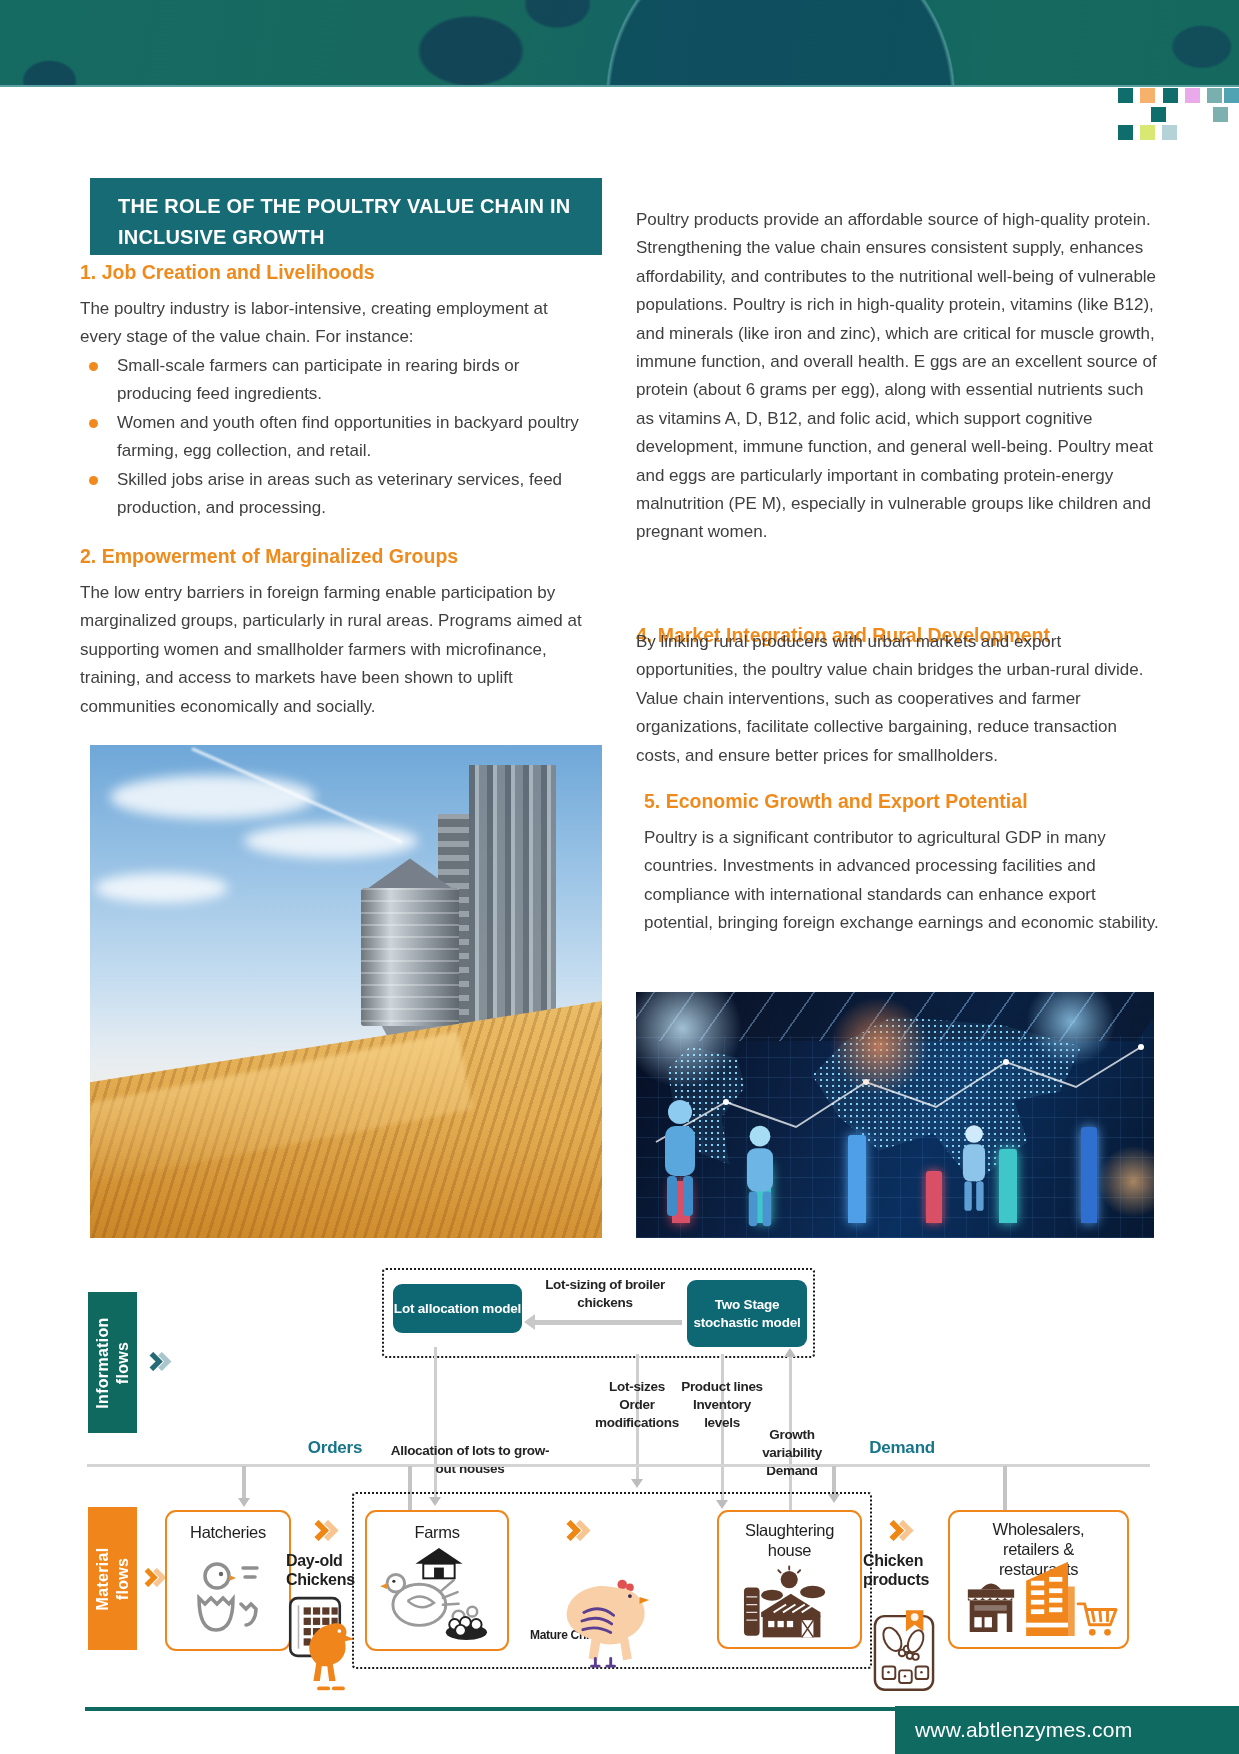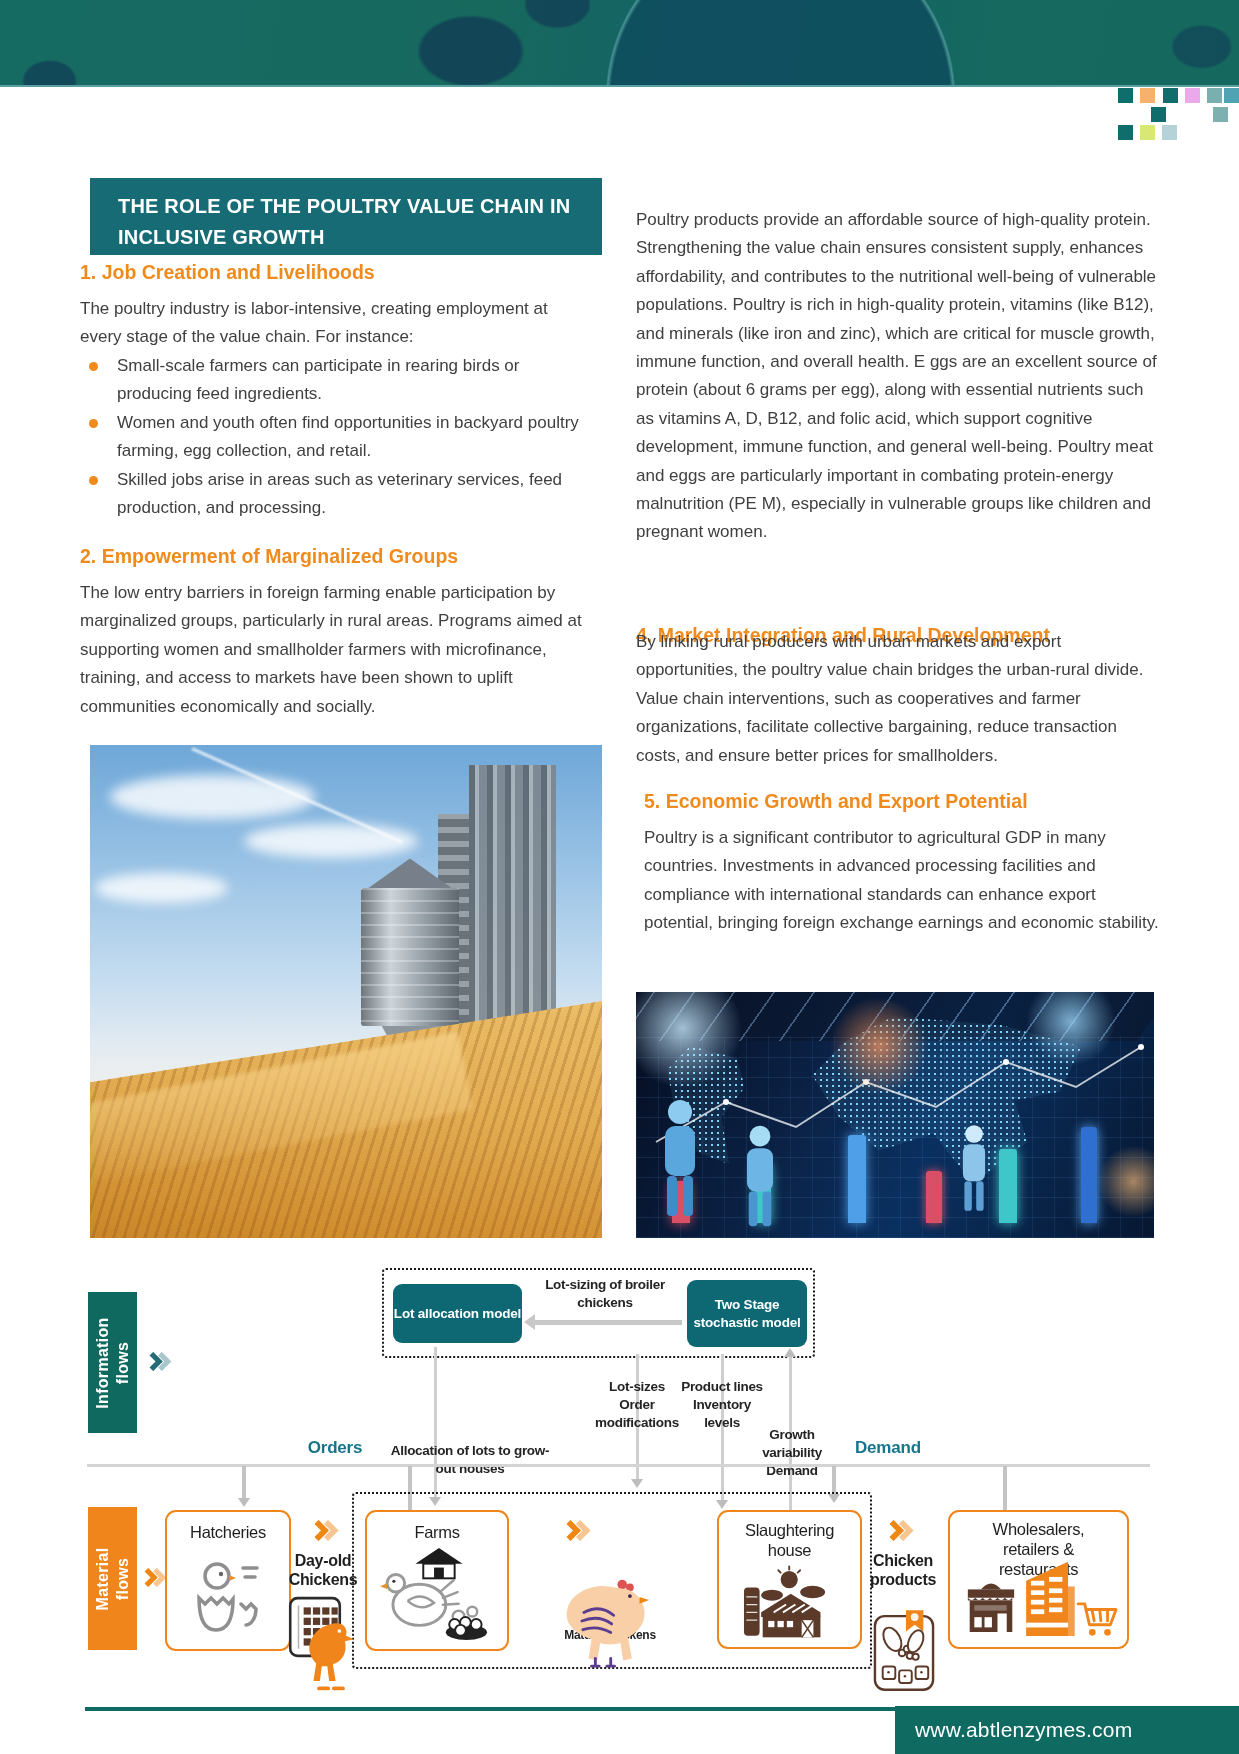--- a/index.html
+++ b/index.html
@@ -79,21 +79,21 @@
   .arr-up{width:0;height:0;border-left:6px solid transparent;border-right:6px solid transparent;border-bottom:9px solid #bdbdbd;}
   .arr-left{width:0;height:0;border-top:8px solid transparent;border-bottom:8px solid transparent;border-right:11px solid #c8c8c8;}
   .vtab{color:#fff;}
   .vtab .rot{position:absolute;left:50%;top:50%;width:100px;transform:translate(-50%,-50%) rotate(-90deg);
     text-align:center;font-weight:bold;font-size:16px;line-height:1.22;letter-spacing:.3px;}
   .tab-info{background:#10695f;}
   .tab-mat{background:#f0861b;}
   .chain-box{background:#fff;border:2.5px solid #f0861b;border-radius:11px;}
   .chain-title{position:absolute;left:0;right:0;text-align:center;color:#1f1f1f;
     font-weight:normal;font-size:16.5px;line-height:1.2;letter-spacing:-.3px;}
-  .mid-label{color:#1f1f1f;font-weight:bold;font-size:16px;line-height:1.2;text-align:center;letter-spacing:-.3px;}
+  .mid-label{color:#1f1f1f;font-weight:bold;font-size:16px;line-height:1.2;text-align:left;letter-spacing:-.3px;}
 
   .footer-rule{left:85px;top:1707px;width:1020px;height:4px;background:#0f6a62;}
   .footer-box{left:895px;top:1706px;width:344px;height:48px;background:#0f6a62;}
   .footer-url{padding:12px 0 0 20px;color:#fff;font-size:21px;letter-spacing:.2px;}
 </style>
 </head>
 <body>
 
 <div class="page">
 
@@ -194,21 +194,21 @@
 
   <div class="abs vtab tab-info" style="left:88px;top:1292px;width:49px;height:141px">
     <div class="rot">Information flows</div>
   </div>
   <svg class="abs" style="left:148px;top:1352px" width="24" height="19" viewBox="0 0 26 22">
     <path d="M3,2 L12,11 3,20" stroke="#256b76" stroke-width="6" fill="none"></path>
     <path d="M13,2 L22,11 13,20" stroke="#a9c6cc" stroke-width="6" fill="none"></path>
   </svg>
 
   <div class="abs dotted-box" style="left:382px;top:1268px;width:429px;height:86px"></div>
-  <div class="abs model-box" style="left:393px;top:1284px;width:129px;height:59px">
+  <div class="abs model-box" style="left:393px;top:1284px;width:129px;height:49px">
     <span>Lot allocation model</span>
   </div>
   <div class="abs model-box" style="left:687px;top:1280px;width:120px;height:67px">
     <span>Two Stage stochastic model</span>
   </div>
   <div class="abs flow-label" style="left:527px;top:1276px;width:156px">Lot-sizing of broiler chickens</div>
   <div class="abs gline" style="left:534px;top:1320px;width:148px;height:5px;background:#c8c8c8"></div>
   <div class="abs arr-left" style="left:524px;top:1314px"></div>
 
   <div class="abs gline" style="left:434px;top:1347px;width:3px;height:151px"></div>
@@ -219,21 +219,21 @@
   <div class="abs arr-down" style="left:716px;top:1500px"></div>
   <div class="abs gline" style="left:789px;top:1356px;width:3px;height:154px"></div>
   <div class="abs arr-up" style="left:784px;top:1348px"></div>
 
   <div class="abs flow-label" style="left:385px;top:1442px;width:170px">Allocation of lots to grow-out houses</div>
   <div class="abs flow-label" style="left:592px;top:1378px;width:90px">Lot-sizes Order modifications</div>
   <div class="abs flow-label" style="left:677px;top:1378px;width:90px">Product lines Inventory levels</div>
   <div class="abs flow-label" style="left:753px;top:1426px;width:78px">Growth variability Demand</div>
 
   <div class="abs teal-word" style="left:295px;top:1438px;width:80px;text-align:center">Orders</div>
-  <div class="abs teal-word" style="left:855px;top:1438px;width:80px;text-align:left">Demand</div>
+  <div class="abs teal-word" style="left:855px;top:1438px;width:80px;text-align:right">Demand</div>
   <div class="abs" style="left:87px;top:1464px;width:1063px;height:3px;background:#d4d4d4"></div>
   <div class="abs" style="left:242px;top:1466px;width:4px;height:33px;background:#c4c4c4"></div>
   <div class="abs arr-down" style="left:238px;top:1498px"></div>
   <div class="abs" style="left:408px;top:1466px;width:4px;height:44px;background:#c4c4c4"></div>
   <div class="abs" style="left:832px;top:1466px;width:4px;height:29px;background:#c4c4c4"></div>
   <div class="abs arr-down" style="left:828px;top:1494px"></div>
   <div class="abs" style="left:1003px;top:1466px;width:4px;height:44px;background:#c4c4c4"></div>
 
   <div class="abs vtab tab-mat" style="left:88px;top:1507px;width:49px;height:143px">
     <div class="rot">Material flows</div>

